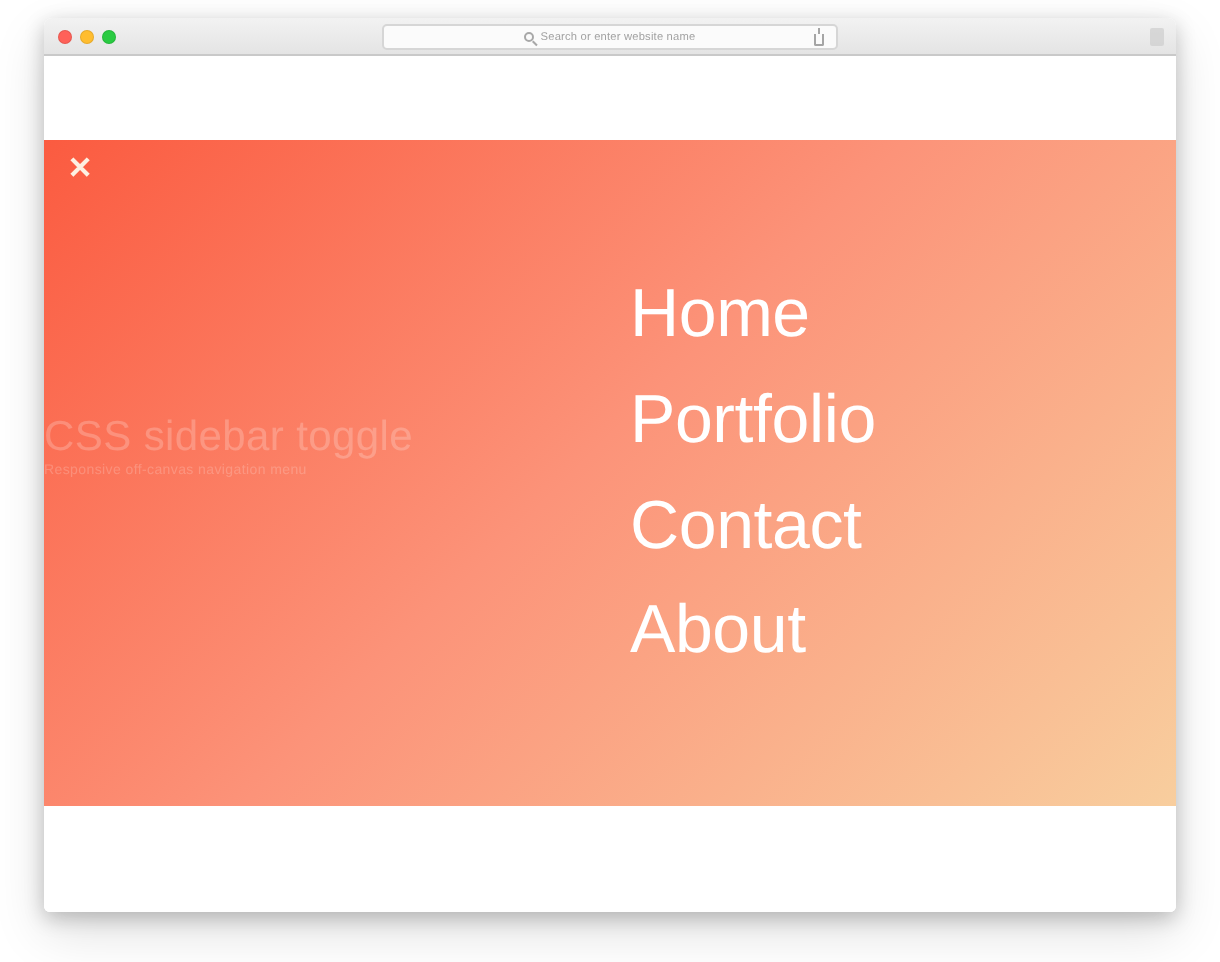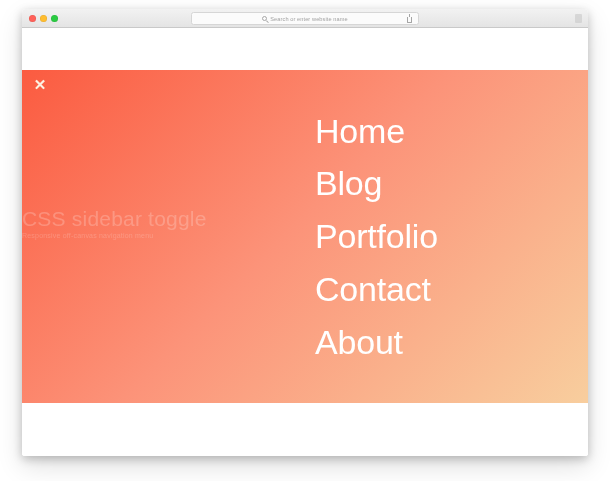--- a/index.html
+++ b/index.html
@@ -255,21 +255,20 @@
           <span class="glyph">✕</span>
         </div>
 
         <div class="watermark">
           <div class="watermark-title">CSS sidebar toggle</div>
           <div class="watermark-sub">Responsive off-canvas navigation menu</div>
         </div>
 
         <nav class="nav-menu">
           <a class="nav-item">Home</a>
-          <a class="nav-item">Blog</a>
           <a class="nav-item">Portfolio</a>
           <a class="nav-item">Contact</a>
           <a class="nav-item">About</a>
         </nav>
       </div>
 
       <div class="bottom-white-band"></div>
     </div>
   </div>
 </div>

